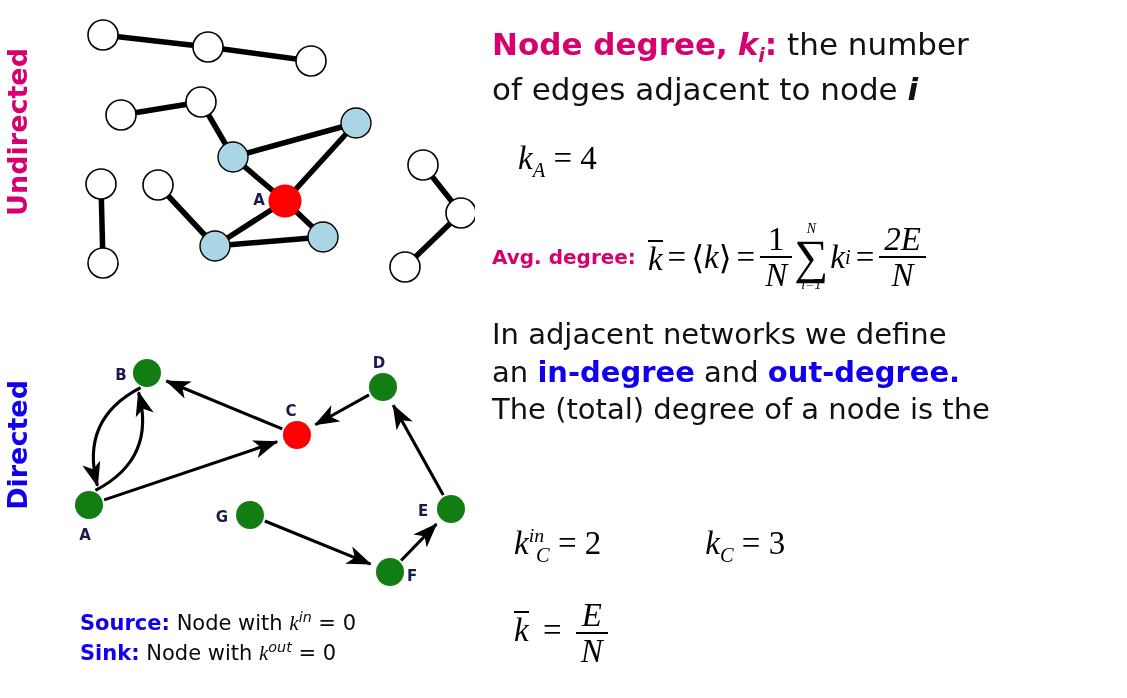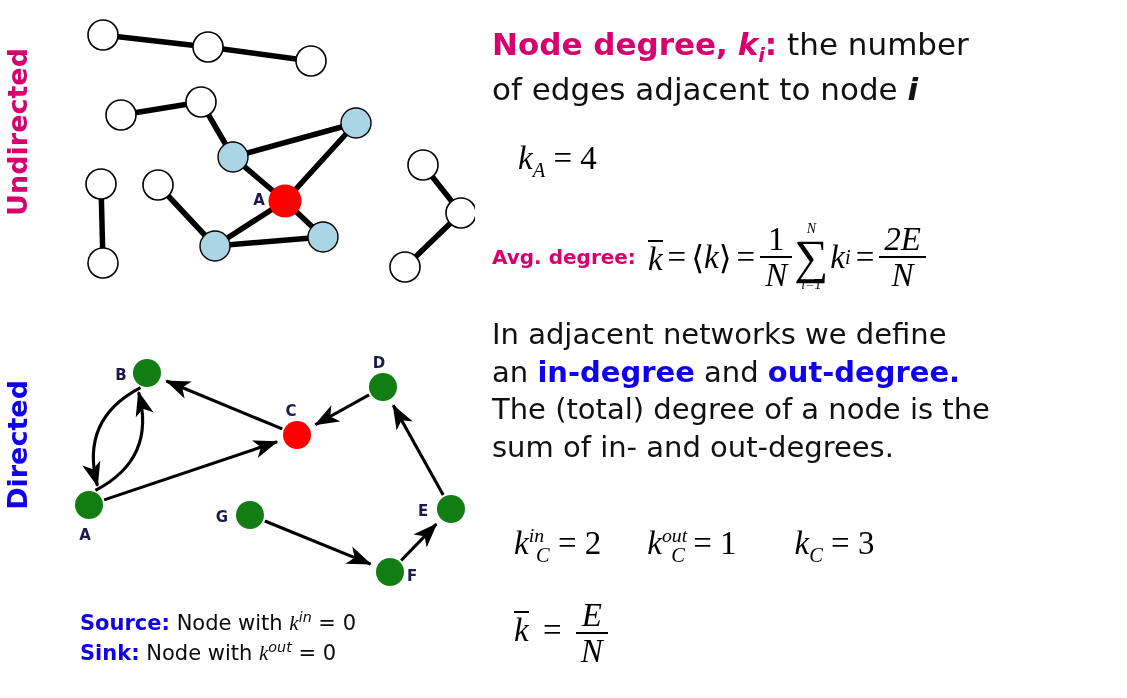--- a/index.html
+++ b/index.html
@@ -218,35 +218,29 @@
           <span class="num mi">2E</span>
           <span class="den mi">N</span>
         </span>
       </div>
     </div>
 
     <div class="para" id="p-directed">
       <span>In adjacent networks we define</span><br>
       <span>an </span><span class="blue">in-degree</span><span> and </span><span class="blue">out-degree.</span><br>
       <span>The (total) degree of a node is the</span><br>
-      <span>sum of in- and out-degrees.</span>
     </div>
 
     <div class="math" id="eq-row-kc">
       <span>
         <span class="mi">k</span><span class="supi">in</span><span class="sub" style="margin-left:-8px;">C</span>
         <span class="op">=</span>
         <span class="mn">2</span>
       </span>
       <span class="gap1"></span>
-      <span>
-        <span class="mi">k</span><span class="supi">out</span><span class="sub" style="margin-left:-16px;">C</span>
-        <span class="op">=</span>
-        <span class="mn">1</span>
-      </span>
       <span class="gap2"></span>
       <span>
         <span class="mi">k</span><span class="sub">C</span>
         <span class="op">=</span>
         <span class="mn">3</span>
       </span>
     </div>
 
     <div class="math" id="eq-kEN">
       <span class="ovl mi">k</span>

